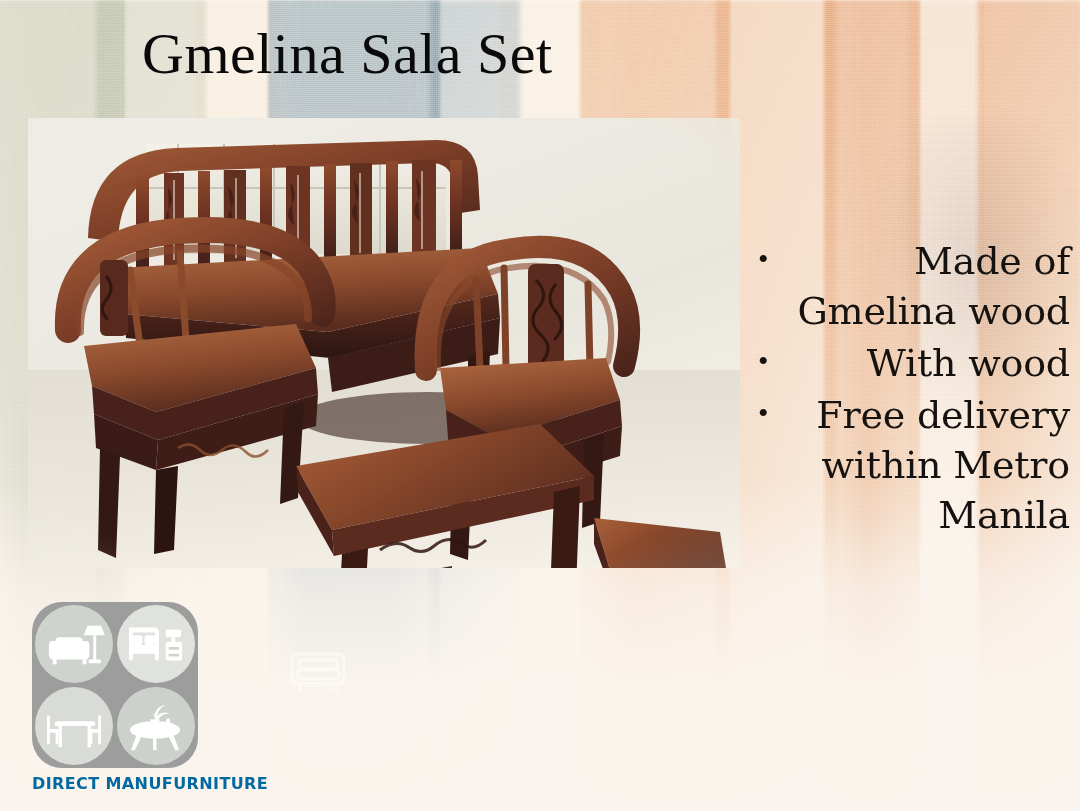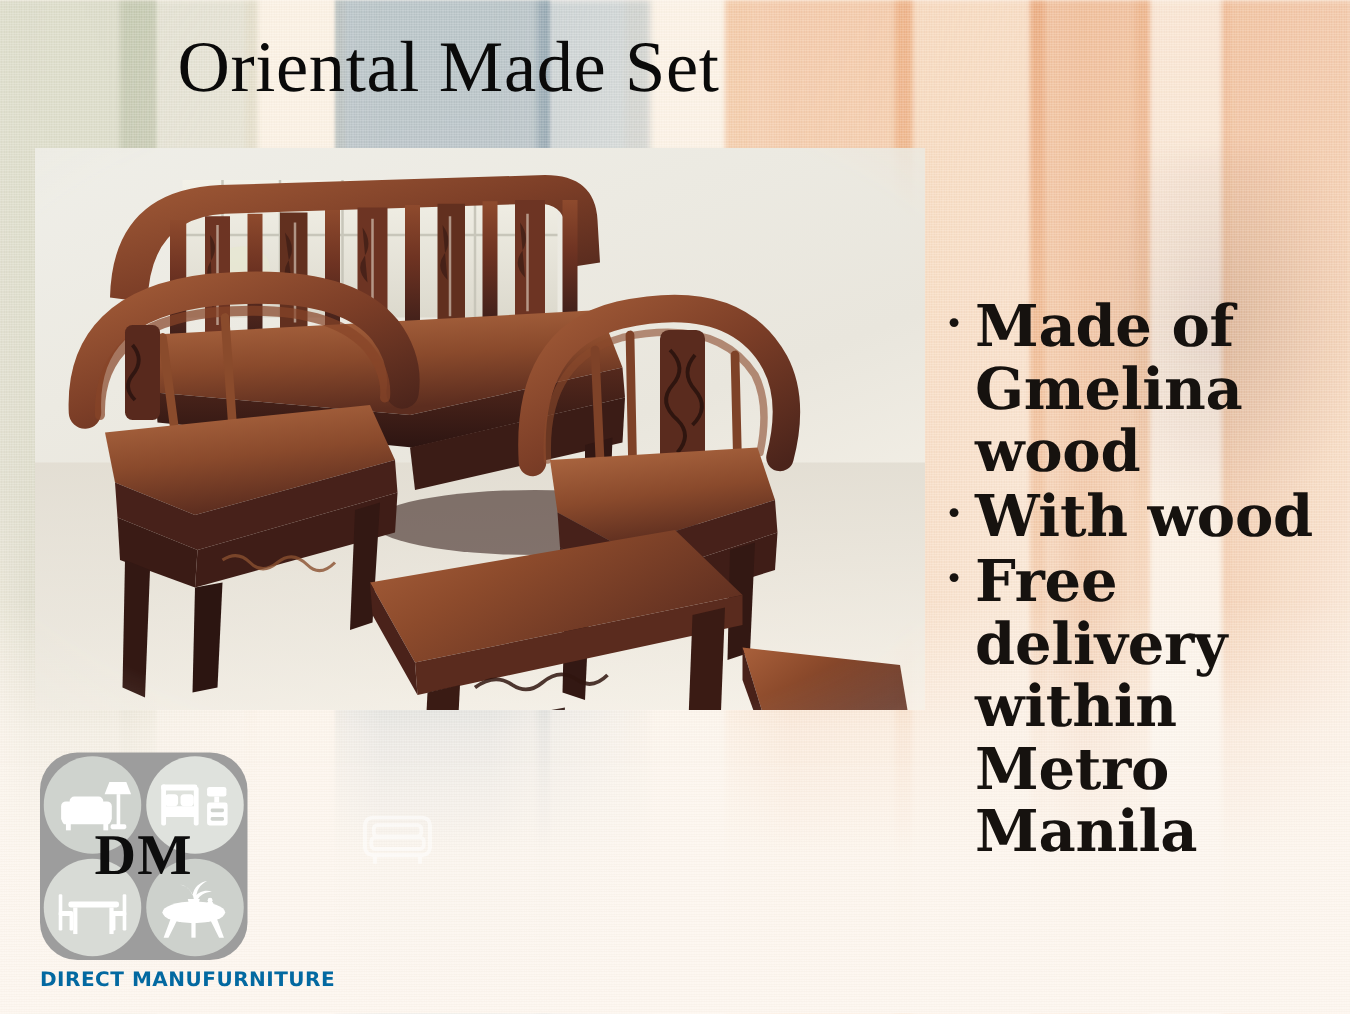--- a/index.html
+++ b/index.html
@@ -175,25 +175,26 @@
   .bullet-dot {
     flex: 0 0 auto;
     width: 22px;
     font-size: 30px;
     line-height: 46px;
     color: #16120f;
     text-align: left;
   }
   .bullet-text {
     flex: 1 1 auto;
-    font-size: 46px;
+    font-size: 38px;
     line-height: 50px;
     font-family: "DejaVu Serif", "Liberation Serif", serif;
-    font-weight: 700;
+    font-weight: 400;
     letter-spacing: -.2px;
+    text-align: right;
   }
 
   
   .watermark {
     position: absolute;
     left: 286px; top: 644px;
     width: 64px; height: 52px;
     opacity: .55;
   }
 
@@ -258,21 +259,21 @@
   <div class="bg-stroke stroke-cream2"></div>
   <div class="bg-stroke stroke-peach1"></div>
   <div class="bg-stroke stroke-peach2"></div>
   <div class="bg-stroke stroke-peach3"></div>
   <div class="bg-stroke stroke-peach4"></div>
   <div class="bg-stroke stroke-peach5"></div>
   <div class="wash-lav"></div>
   <div class="bottom-fade"></div>
   <div class="grain"></div>
 
-  <div class="title">Oriental Made Set</div>
+  <div class="title">Gmelina Sala Set</div>
 
   <div class="photo">
     <div class="photo-bg"></div>
     <div class="photo-floor"></div>
 
     <svg viewBox="0 0 712 450" width="712" height="450">
       <defs>
         <linearGradient id="woodA" x1="0" y1="0" x2="0" y2="1">
           <stop offset="0%" stop-color="#8e4a2d"></stop>
           <stop offset="45%" stop-color="#6e3322"></stop>
@@ -518,18 +519,17 @@
             <rect x="29" y="38" width="3.5" height="16"></rect>
             <path d="M26 22 h10 l-2 8 h-6 z"></path>
             <path d="M31 22 c-1 -8 -8 -12 -13 -12 c6 0 10 4 12 9 c1 -7 6 -11 12 -12 c-6 3 -9 8 -9 15 z"></path>
             <path d="M31 21 c4 -6 11 -7 15 -5 c-6 0 -10 3 -12 7 z"></path>
             <rect x="42" y="24" width="5" height="7" rx="1.5"></rect>
             <ellipse cx="44.5" cy="23" rx="2" ry="2"></ellipse>
           </g>
         </svg>
       </div>
 
-      <div class="logo-dm">DM</div>
     </div>
     <div class="logo-caption">DIRECT MANUFURNITURE</div>
   </div>
 
 </div>
 
 </body></html>

